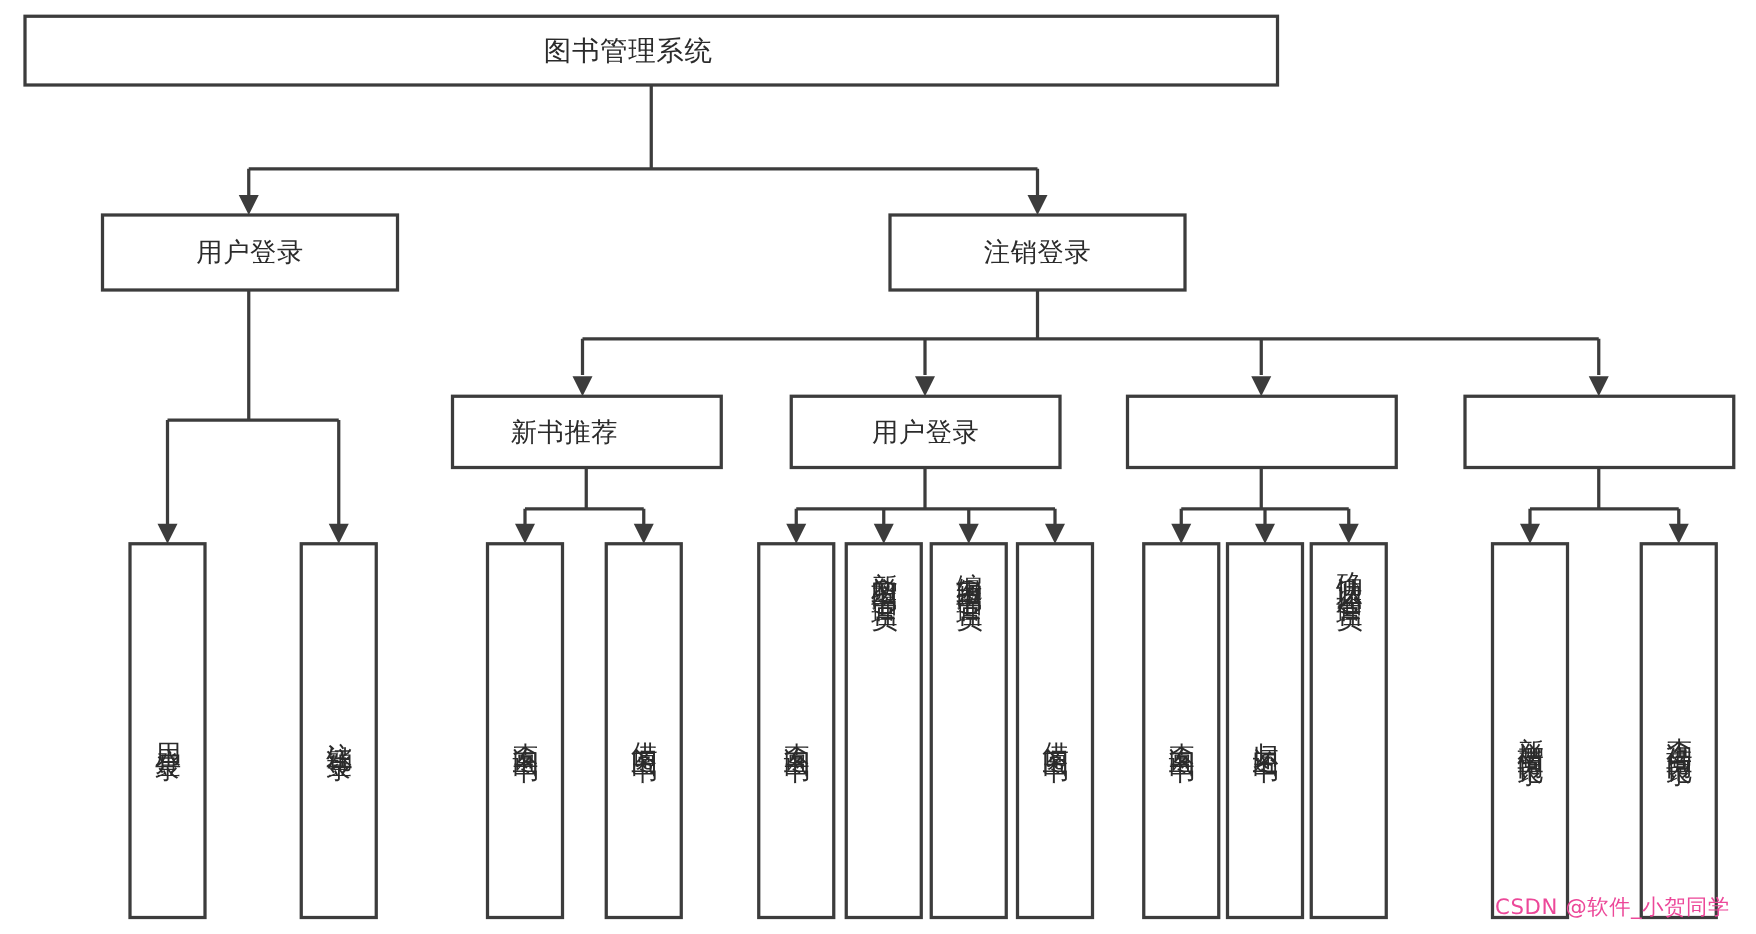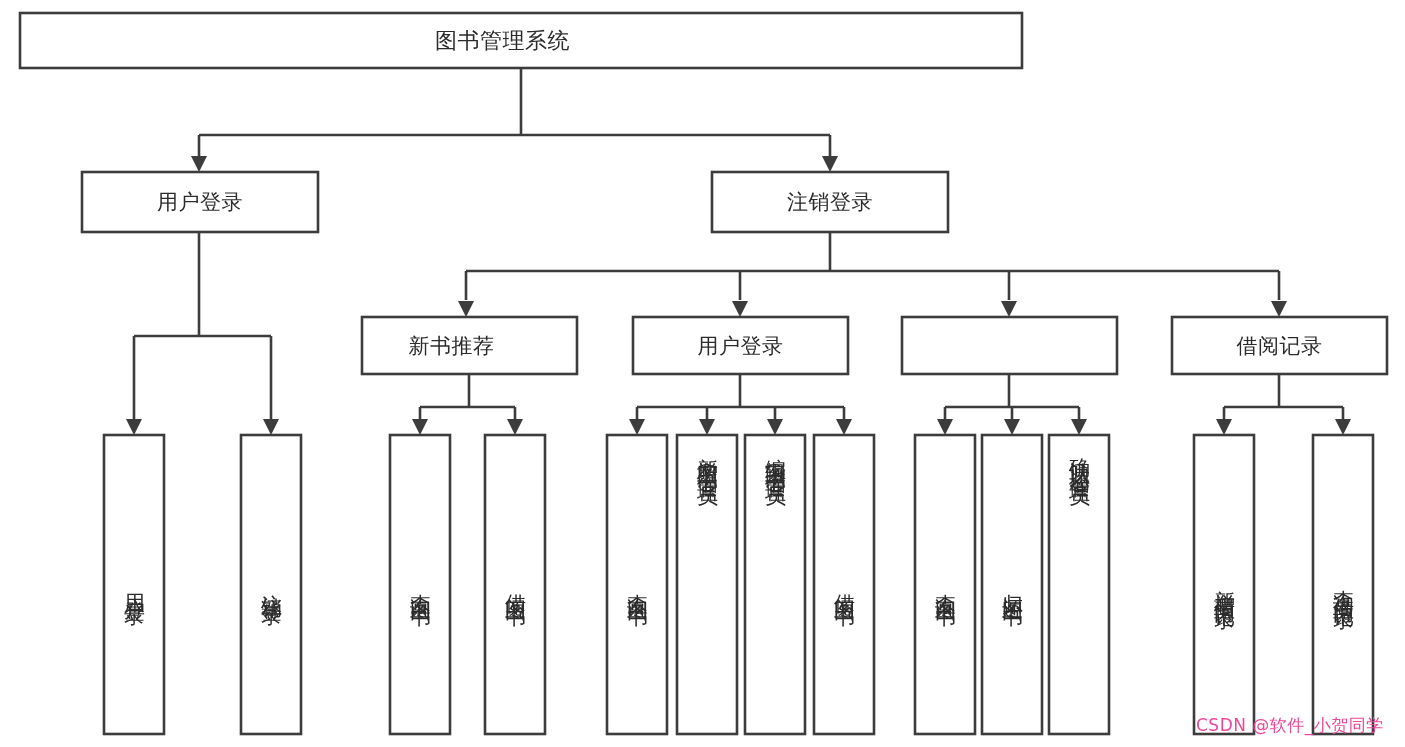--- a/index.html
+++ b/index.html
@@ -194,21 +194,20 @@
     <rect class="node-box" x="1313" y="435" width="60" height="299"></rect>
   </svg>
 
   <div class="node-label-h root" style="left:20px; top:13px; width:965px; height:55px;border-radius:14px;">图书管理系统</div>
 
   <div class="node-label-h" style="left:82px; top:172px; width:236px; height:60px;">用户登录</div>
   <div class="node-label-h" style="left:712px; top:172px; width:236px; height:60px;">注销登录</div>
 
   <div class="node-label-h" style="left:362px; top:317px; width:179px; height:57px;">新书推荐</div>
   <div class="node-label-h" style="left:633px; top:317px; width:215px; height:57px;">用户登录</div>
-  <div class="node-label-h" style="left:1172px; top:317px; width:215px; height:57px;">借阅记录</div>
 
   <div class="node-label-v" style="left:104px; top:435px; width:60px; height:299px;">用户登录</div>
   <div class="node-label-v" style="left:241px; top:435px; width:60px; height:299px;">注销登录</div>
 
   <div class="node-label-v" style="left:390px; top:435px; width:60px; height:299px;">查询图书</div>
   <div class="node-label-v" style="left:485px; top:435px; width:60px; height:299px;">借阅图书</div>
 
   <div class="node-label-v" style="left:607px; top:435px; width:60px; height:299px;">查询图书</div>
   <div class="node-label-v align-start" style="left:677px; top:441px; width:60px; height:290px;">新增图书（管理员）</div>
   <div class="node-label-v align-start" style="left:745px; top:441px; width:60px; height:290px;">编辑图书（管理员）</div>

